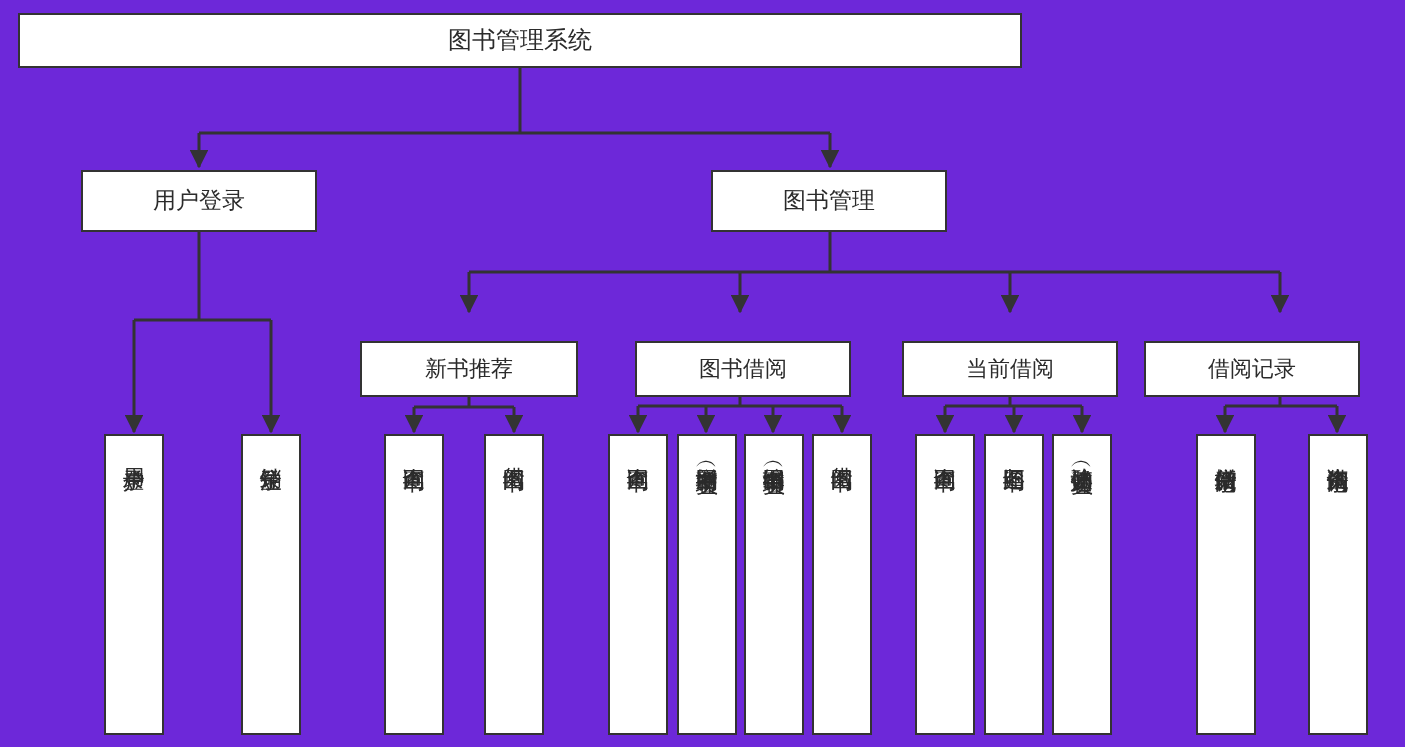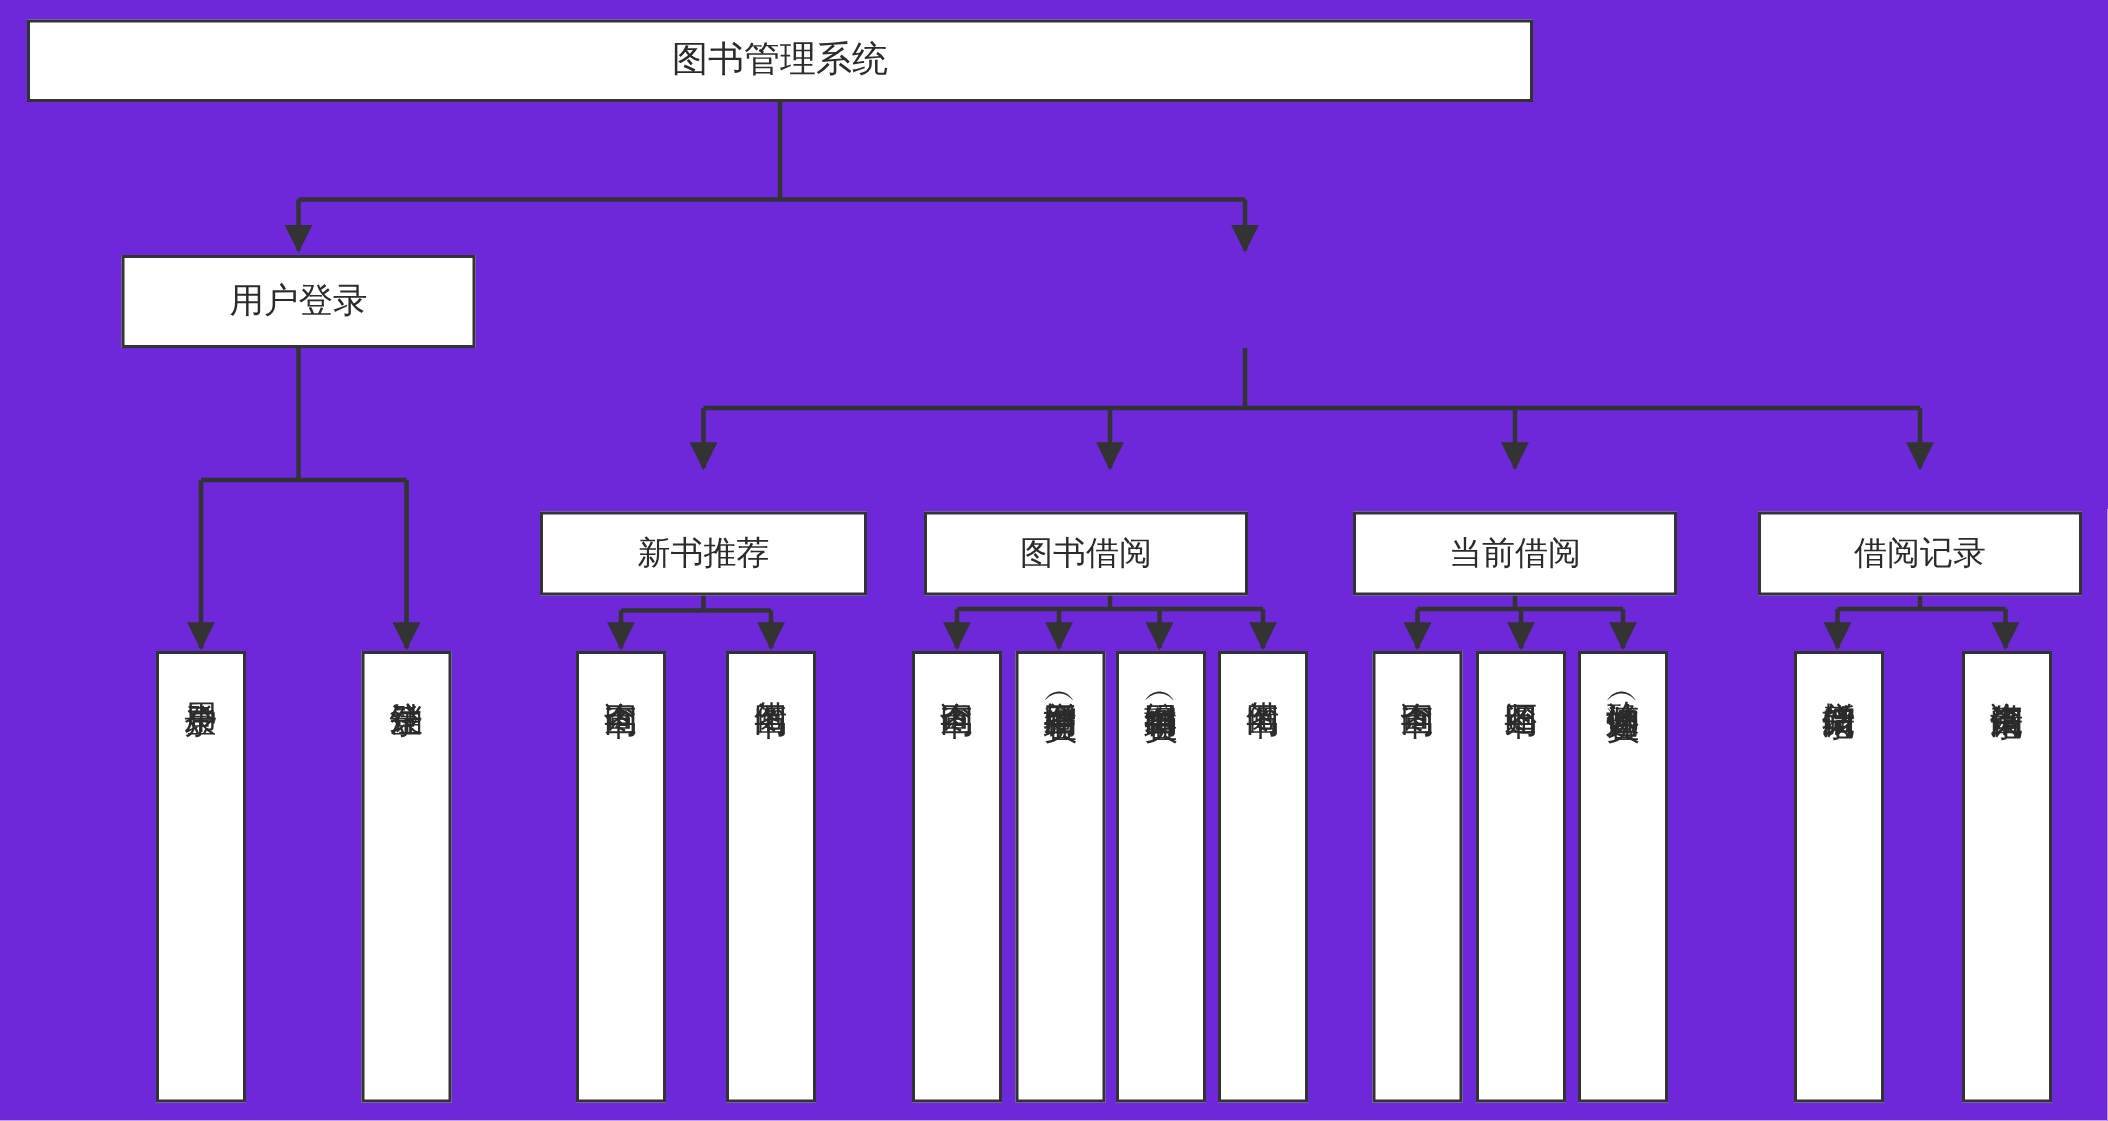--- a/index.html
+++ b/index.html
@@ -130,31 +130,34 @@
     </g>
   </svg>
 
   <div class="node root" style="left:18px; top:13px; width:1004px; height:55px;">
     <span class="htext">图书管理系统</span>
   </div>
 
   <div class="node level2" style="left:81px; top:170px; width:236px; height:62px;">
     <span class="htext">用户登录</span>
   </div>
+  <div class="node level2" style="left:711px; top:170px; width:236px; height:62px;">
+    <span class="htext">图书管理</span>
+  </div>
 
   <div class="node level3" style="left:360px; top:317px; width:218px; height:56px;">
     <span class="htext">新书推荐</span>
   </div>
-  <div class="node level3" style="left:616px; top:317px; width:216px; height:56px;">
+  <div class="node level3" style="left:635px; top:317px; width:216px; height:56px;">
     <span class="htext">图书借阅</span>
   </div>
   <div class="node level3" style="left:902px; top:317px; width:216px; height:56px;">
     <span class="htext">当前借阅</span>
   </div>
-  <div class="node level3" style="left:1172px; top:317px; width:216px; height:56px;text-align:right;">
+  <div class="node level3" style="left:1144px; top:317px; width:216px; height:56px;text-align:right;">
     <span class="htext">借阅记录</span>
   </div>
 
   <div class="node leaf" style="left:104px; top:434px; width:60px; height:301px;">
     <span class="vtext">用户登录</span>
   </div>
   <div class="node leaf" style="left:241px; top:434px; width:60px; height:301px;">
     <span class="vtext">注销登录</span>
   </div>
 

